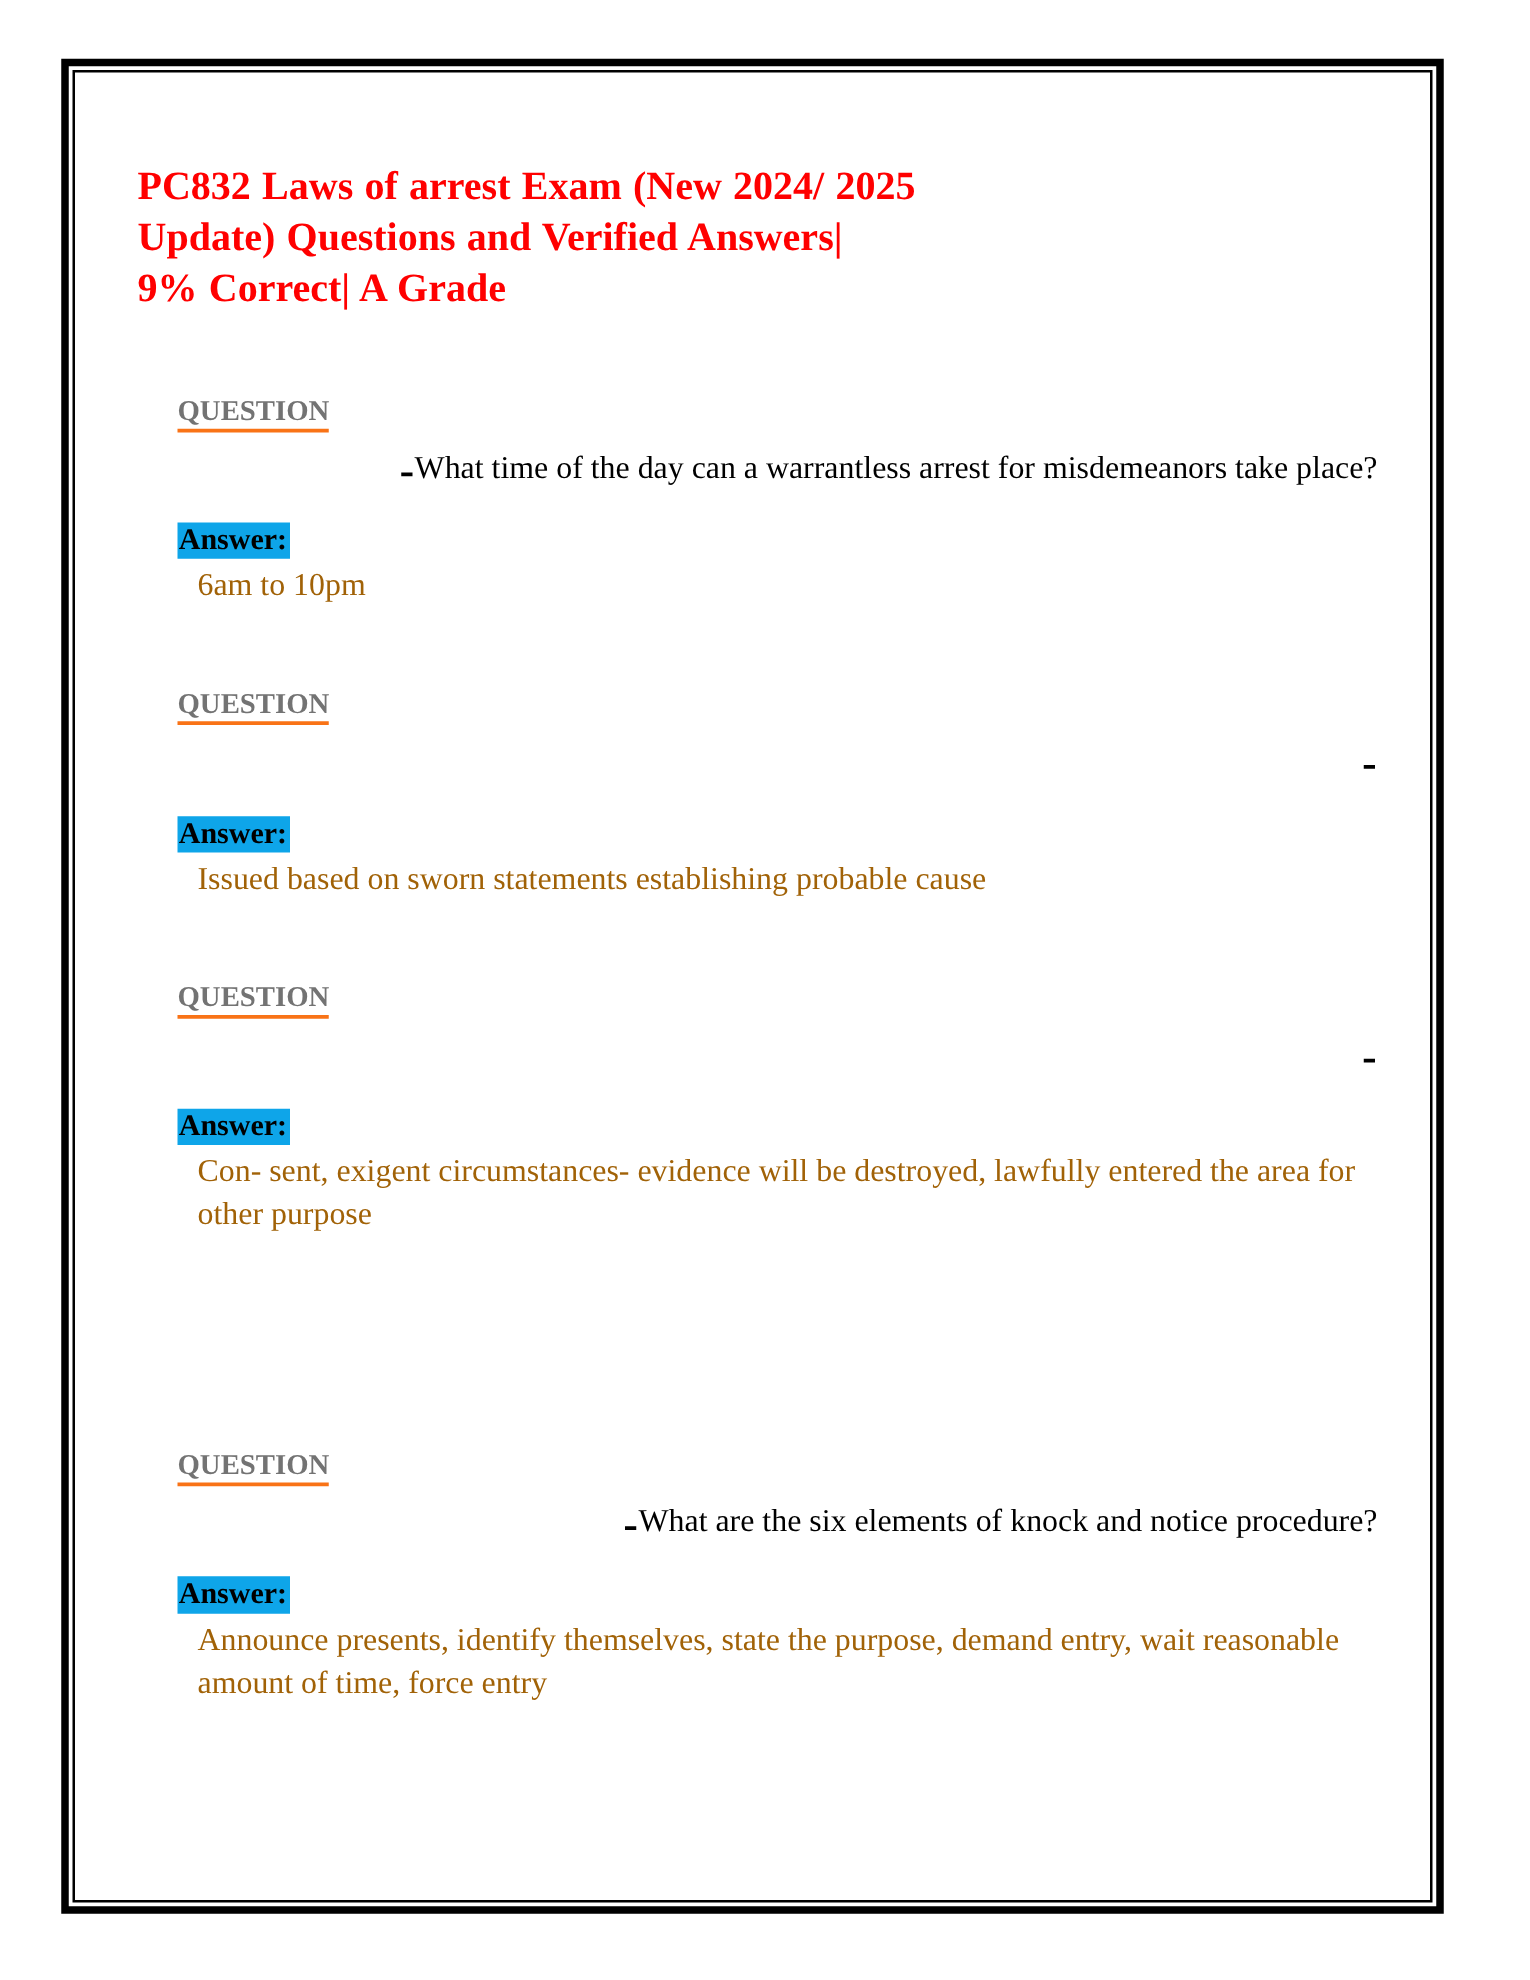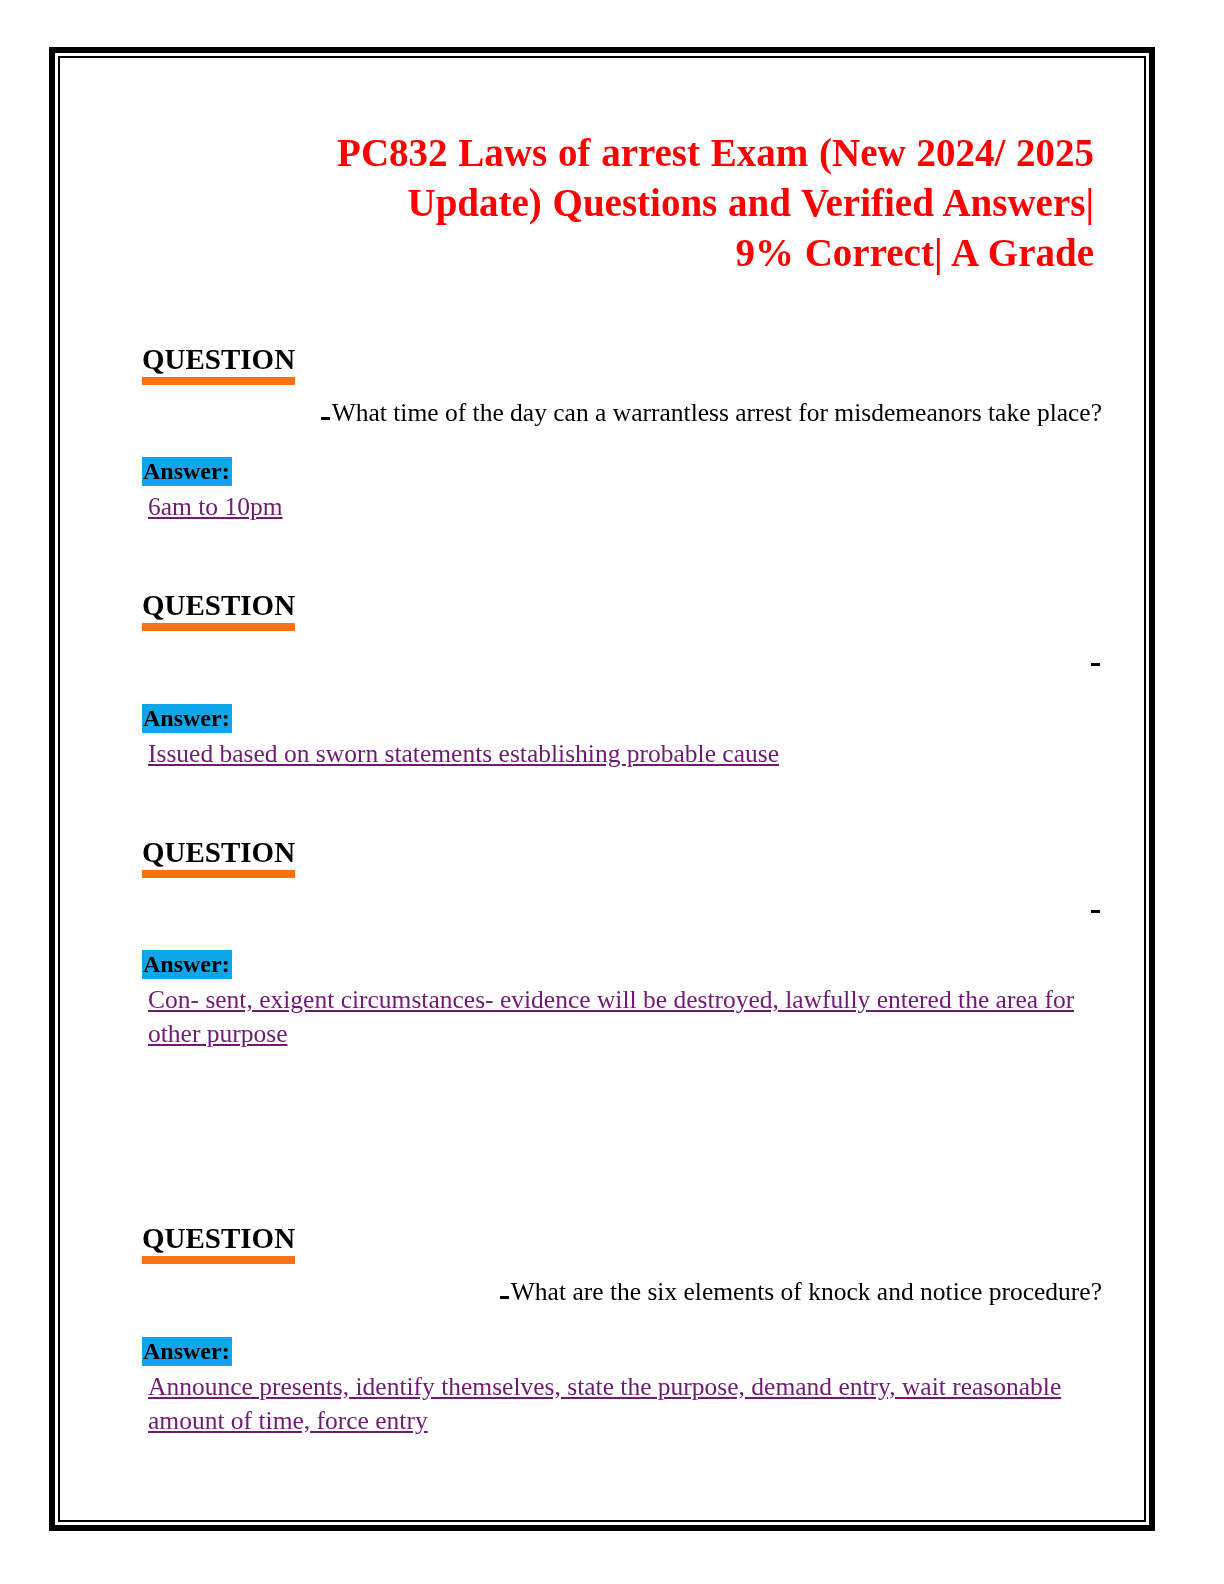--- a/index.html
+++ b/index.html
@@ -54,25 +54,25 @@
     width: 1068px;
     height: 1446px;
     box-sizing: border-box;
     padding: 0;
   }
 
   
   .doc-title {
     margin: 0;
     padding: 62px 42px 0 42px;
-    text-align: right;
+    text-align: left;
     color: #ff0000;
     font-family: "Liberation Serif", "DejaVu Serif", serif;
     font-weight: bold;
-    font-size: 39px;
+    font-size: 32px;
     line-height: 1.28;
     letter-spacing: 0px;
     word-spacing: 1px;
   }
 
   
   .qa-list {
     margin: 0;
     padding: 0 34px 0 74px;
     list-style: none;
@@ -82,25 +82,25 @@
     padding: 0;
   }
   .qa-block.gap-small { margin-top: 64px; }
   .qa-block.gap-large { margin-top: 170px; }
 
   .q-heading {
     margin: 0;
     padding: 0;
     font-family: "Liberation Serif", "DejaVu Serif", serif;
     font-weight: bold;
-    font-size: 29px;
+    font-size: 23px;
     line-height: 1.18;
-    color: #000000;
+    color: #737373;
     display: inline-block;
-    border-bottom: 8px solid #f97316;
+    border-bottom: 3px solid #f97316;
     padding-bottom: 1px;
   }
   .q-heading-row {
     line-height: 1.05;
   }
 
   .q-text {
     margin: 11px 0 0 0;
     padding: 0;
     font-family: "Liberation Serif", "DejaVu Serif", serif;
@@ -128,27 +128,26 @@
     background: #0ea5e9;
     color: #000000;
     font-family: "Liberation Serif", "DejaVu Serif", serif;
     font-weight: bold;
     font-size: 24px;
     line-height: 1.22;
     padding: 0 2px 0 1px;
   }
 
   .a-text {
-    margin: 4px 0 0 6px;
+    margin: 4px 0 0 16px;
     padding: 0;
     font-family: "Liberation Serif", "DejaVu Serif", serif;
     font-size: 25.5px;
     line-height: 1.33;
-    color: #701a75;
-    text-decoration: underline;
+    color: #a16207;
   }
   .a-text.w-narrow { max-width: 930px; }
   .a-text.w-wide   { max-width: 1000px; }
 </style>
 </head>
 <body>
 
 <div class="page">
 
   <div class="page-frame-outer"></div>

